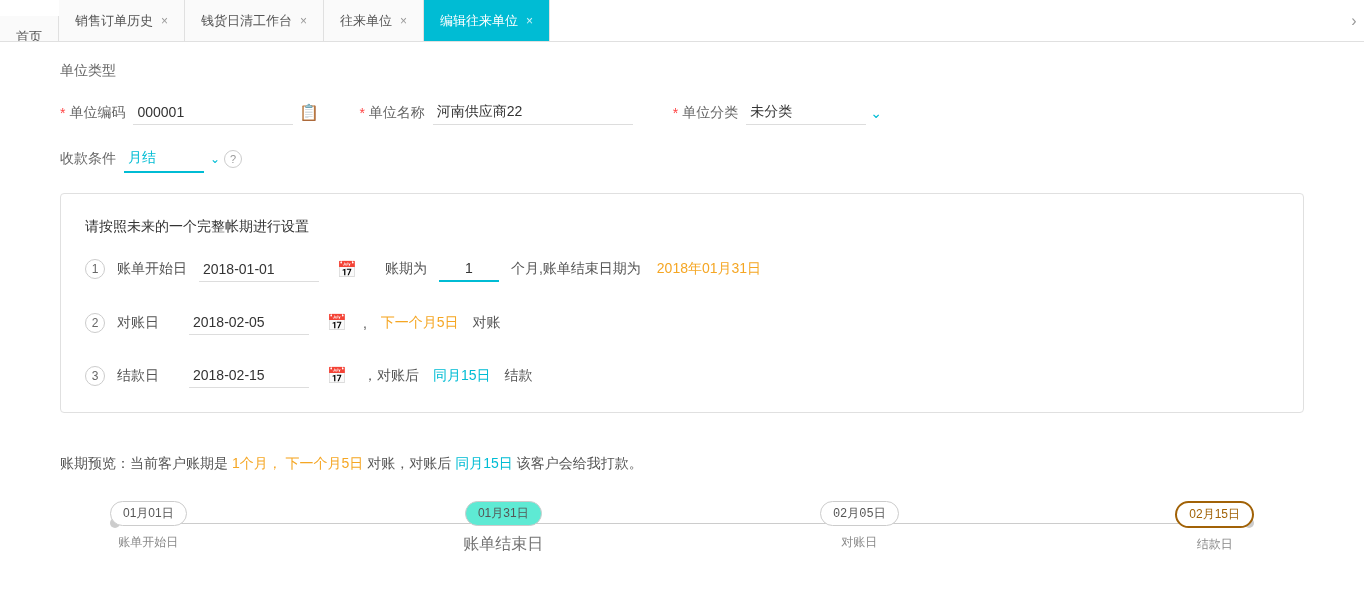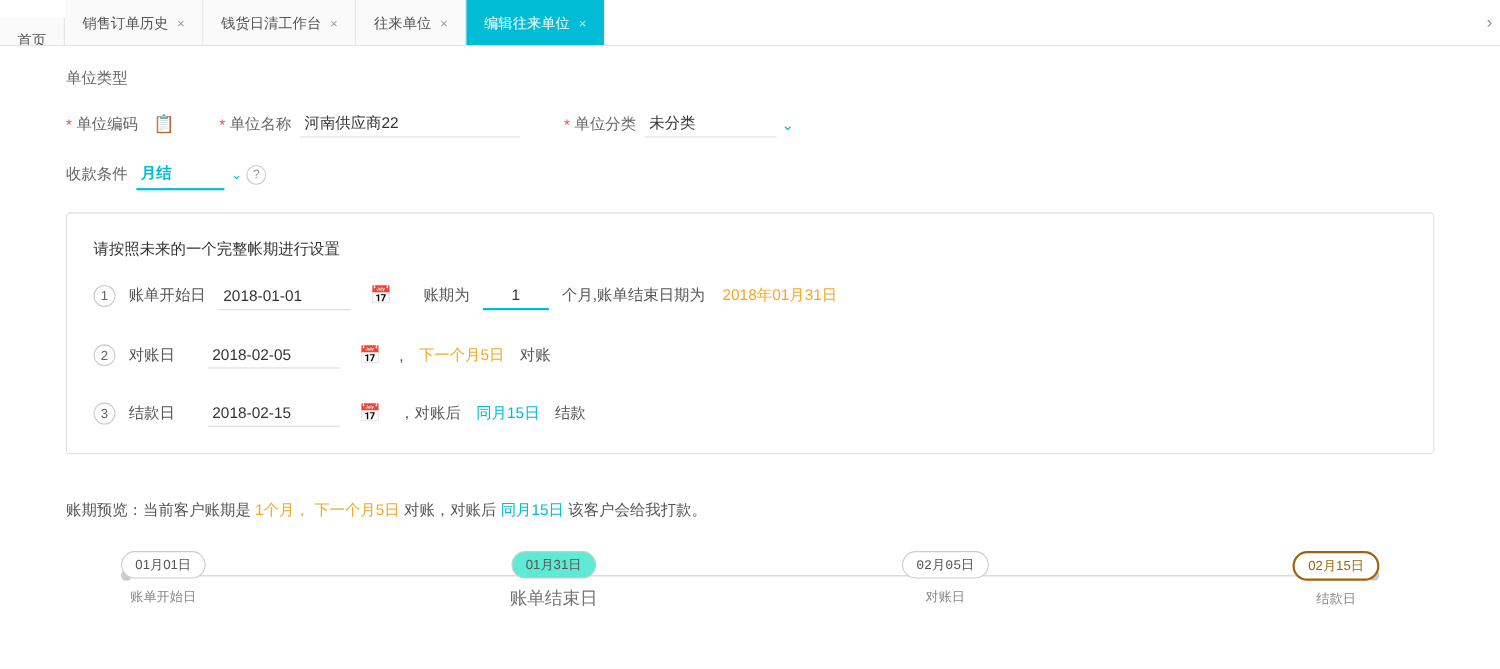--- a/index.html
+++ b/index.html
@@ -138,21 +138,20 @@
       align-items: center;
       gap: 6px;
       position: relative;
     }
     .select-value {
       color: #00bcd4;
       border-bottom: 2px solid #00bcd4;
       padding: 4px 4px;
       min-width: 80px;
       cursor: pointer;
-      font-weight: bold;
     }
     .select-arrow {
       color: #00bcd4;
       cursor: pointer;
       font-size: 12px;
     }
     .help-icon {
       width: 18px; height: 18px;
       border: 1px solid #ccc;
       border-radius: 50%;
@@ -282,20 +281,21 @@
 <div class="main-content">
 
   <div class="form-row">
     <span class="form-label">单位类型</span>
   </div>
 
   <div class="form-row">
     <div class="field-group">
       <span class="required-star">*</span>
       <span class="form-label">单位编码</span>
+      <input class="field-input" type="text" value="000001" style="">
       <span class="field-icon">📋</span>
     </div>
     <div class="field-group">
       <span class="required-star">*</span>
       <span class="form-label">单位名称</span>
       <input class="field-input" type="text" style="width: 200px;" value="河南供应商22">
     </div>
     <div class="field-group" style="margin-right:0">
       <span class="required-star">*</span>
       <span class="form-label">单位分类</span>

